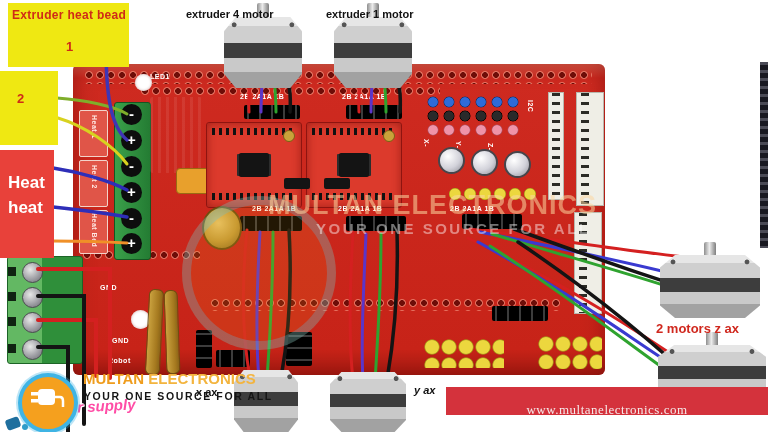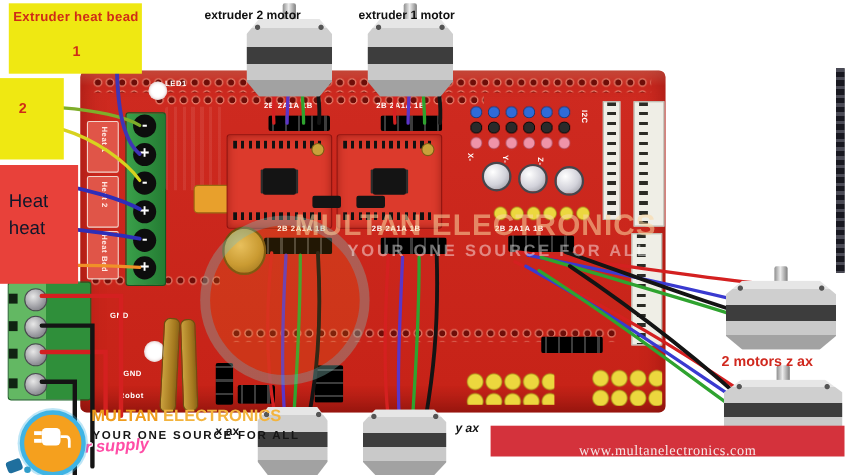--- a/index.html
+++ b/index.html
@@ -2,21 +2,21 @@
 <html><head>
 <meta charset="utf-8">
 <style>
   html,body{margin:0;padding:0;background:#ffffff;}
   #stage{position:relative;width:768px;height:432px;background:#ffffff;overflow:hidden;
          font-family:"Liberation Sans",sans-serif;}
   .abs{position:absolute;}
   
   .ybox{background:#efe812;}
   .ybox .t{color:#cf2b17;font-weight:bold;}
-  .rbox{background:#e8413a;color:#0f172a;font-weight:normal;padding-left:17px;}
+  .rbox{background:#e8413a;color:#ffffff;font-weight:bold;}
   
   .board{background:linear-gradient(180deg,#e05a48 0px,#ce2a20 14px,#c72318 92%,#a81b12 100%);
          border-radius:6px;box-shadow:inset 0 0 22px rgba(90,5,5,.45);}
   .pads{background-image:radial-gradient(circle at 5px 5px,#6e0d08 2.6px,#ef8a76 3.2px,rgba(0,0,0,0) 4.4px);
         background-size:11px 11px;}
   .hdr{background:#161616;background-image:repeating-linear-gradient(90deg,#000 0 3px,#3c3c3c 3px 5px,#000 5px 12px);
        border-radius:2px;}
   .whdr{background:#efeee6;border:1px solid #b9b8ae;
         background-image:repeating-linear-gradient(180deg,#2b2b25 0 3px,rgba(0,0,0,0) 3px 9px);
         background-size:8px 100%;background-repeat:repeat-y;background-position:center;}
@@ -240,21 +240,21 @@
     <div class="t" style="font-size:13px;position:absolute;left:58px;top:36px;">1</div>
   </div>
   <div class="abs ybox" style="left:0px;top:71px;width:58px;height:74px;">
     <div class="t" style="font-size:13px;position:absolute;left:17px;top:20px;">2</div>
   </div>
   <div class="abs rbox" style="left:0px;top:150px;width:54px;height:108px;">
     <div style="font-size:17px;position:absolute;left:8px;top:23px;">Heat</div>
     <div style="font-size:17px;position:absolute;left:8px;top:48px;">heat</div>
   </div>
 
-  <div class="abs" style="left:186px;top:8px;font-size:11px;font-weight:bold;color:#111;">extruder 2 motor</div>
+  <div class="abs" style="left:186px;top:8px;font-size:11px;font-weight:bold;color:#111;">extruder 4 motor</div>
   <div class="abs" style="left:326px;top:8px;font-size:11px;font-weight:bold;color:#111;">extruder 1 motor</div>
   <div class="abs" style="left:196px;top:386px;font-size:11px;font-weight:bold;color:#111;">x ax</div>
   <div class="abs" style="left:414px;top:384px;font-size:11px;font-weight:bold;color:#111;font-style:italic;">y ax</div>
   <div class="abs" style="left:656px;top:321px;font-size:13px;font-weight:bold;color:#d0281e;">2 motors z ax</div>
 
   <div class="abs wm-ring" style="left:182px;top:196px;width:136px;height:136px;"></div>
   <div class="abs wm-line1" style="left:268px;top:190px;">
     <span>MULTAN</span>
     <span>ELECTRONICS</span>
   </div>

